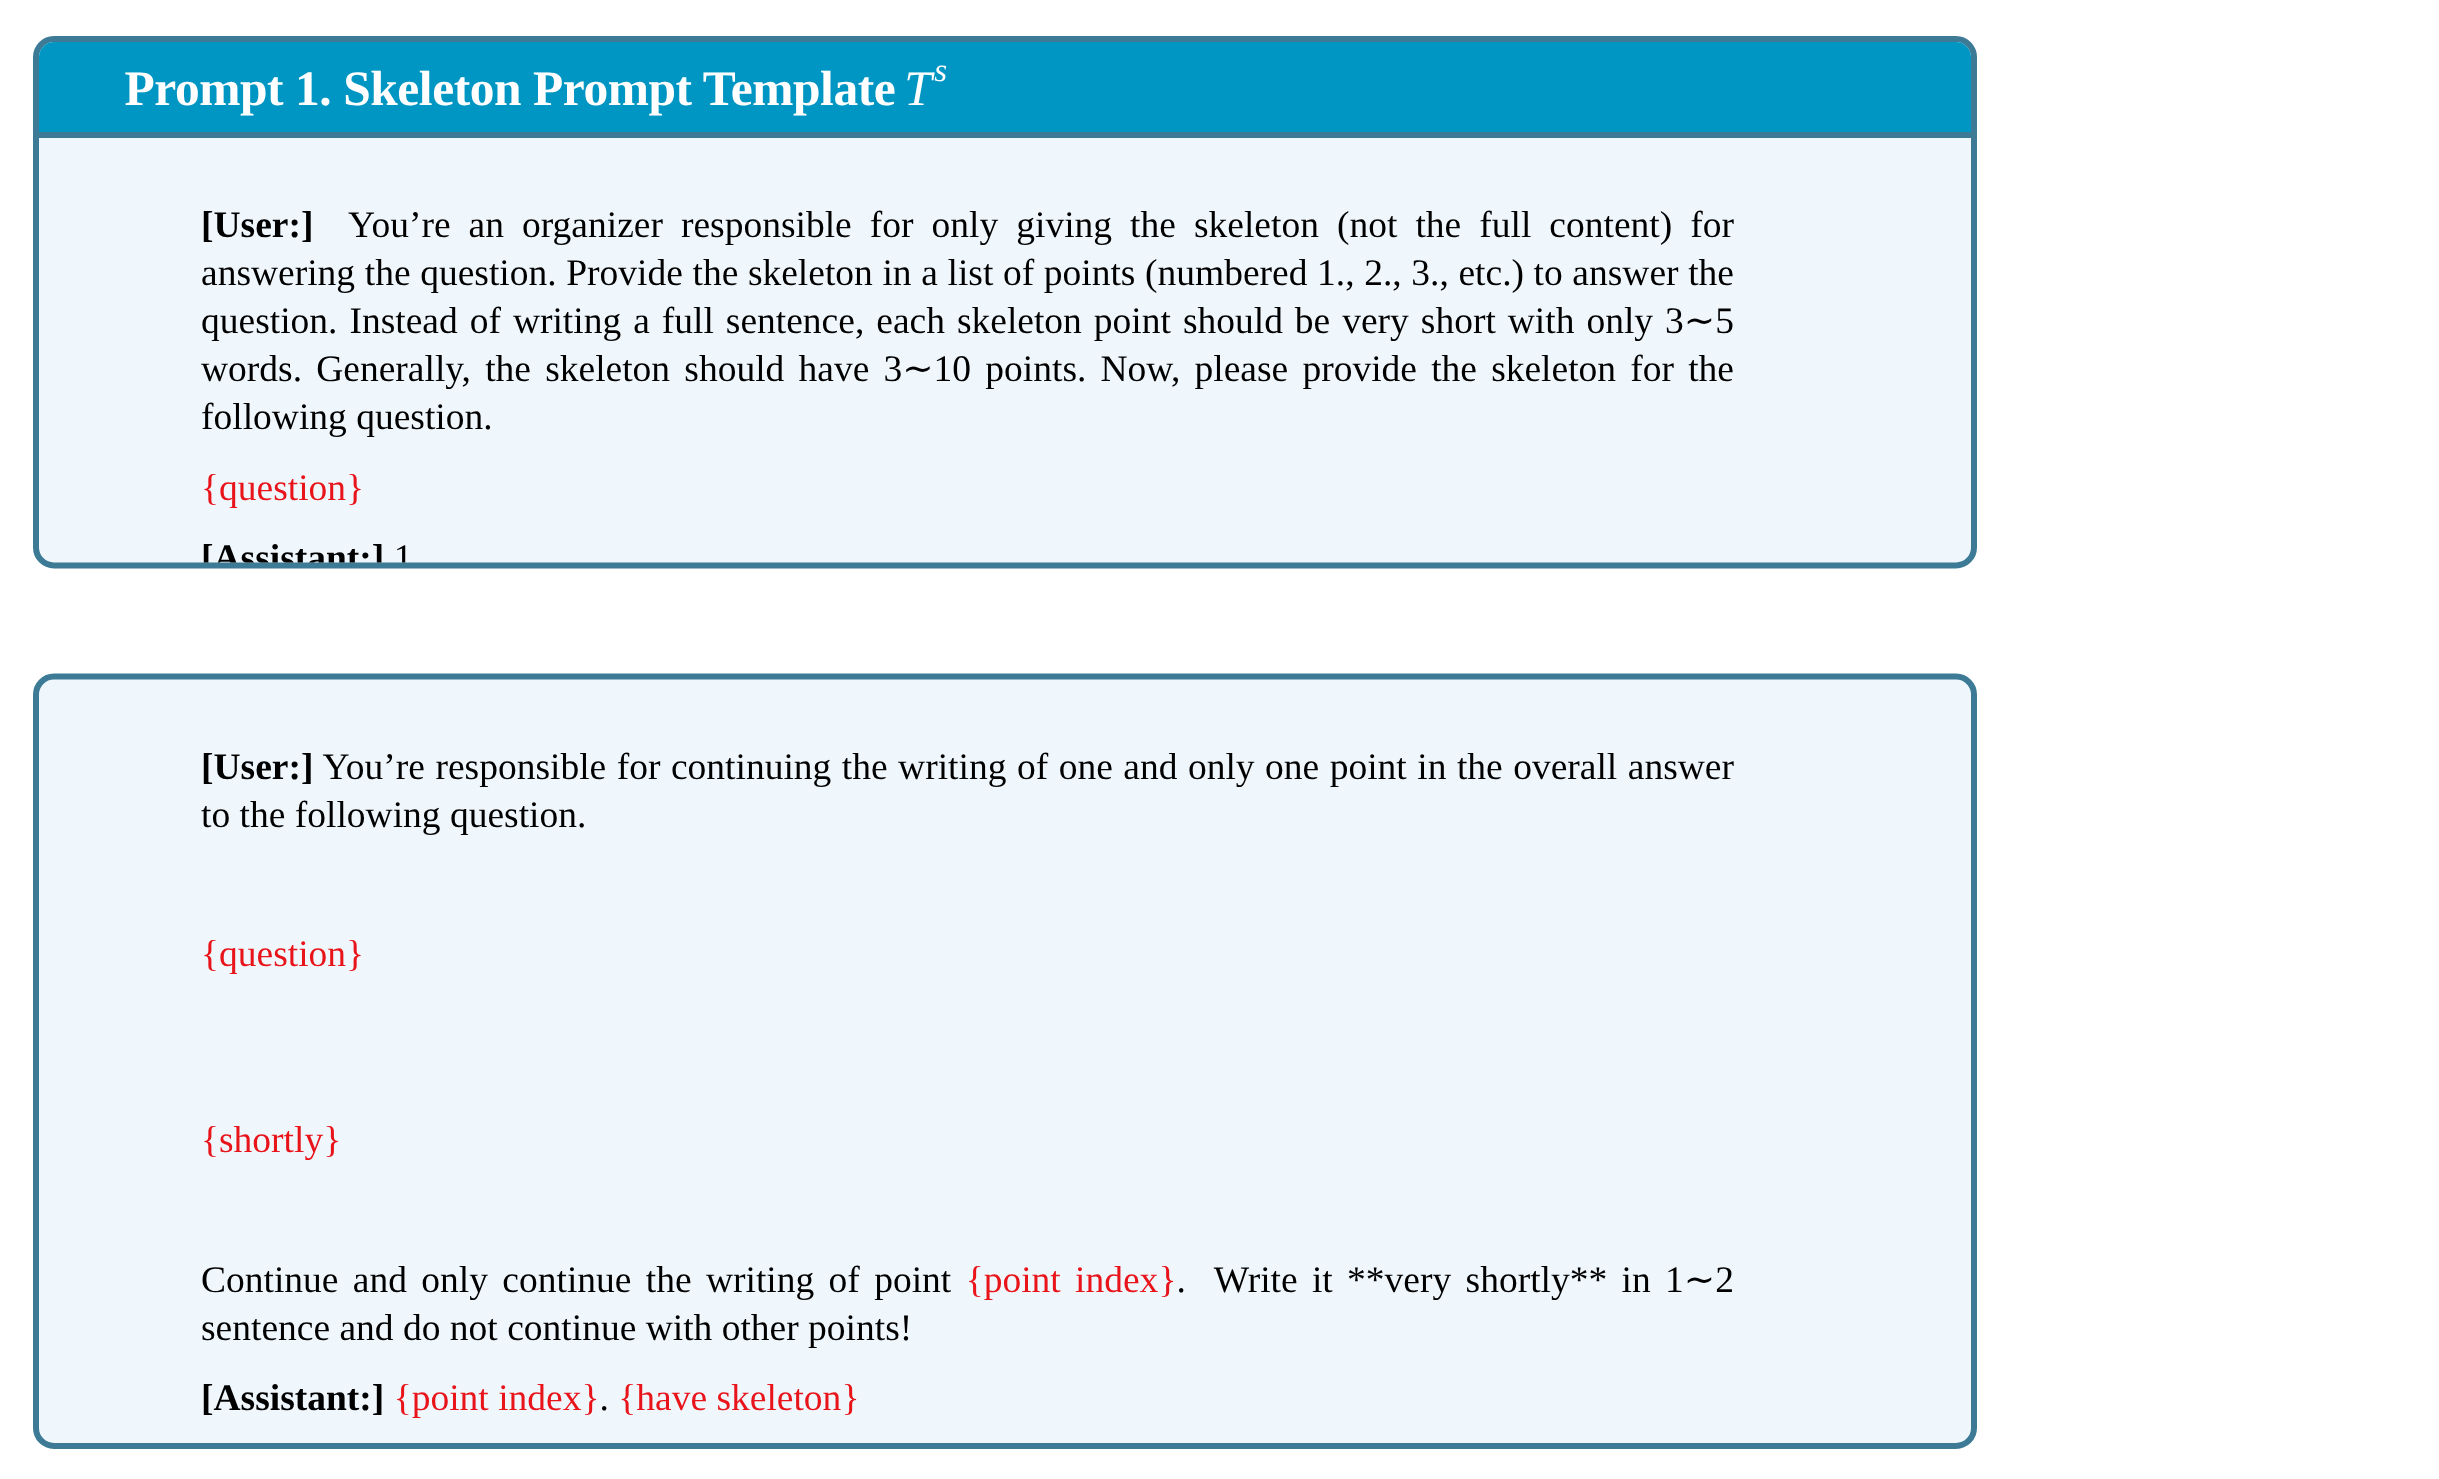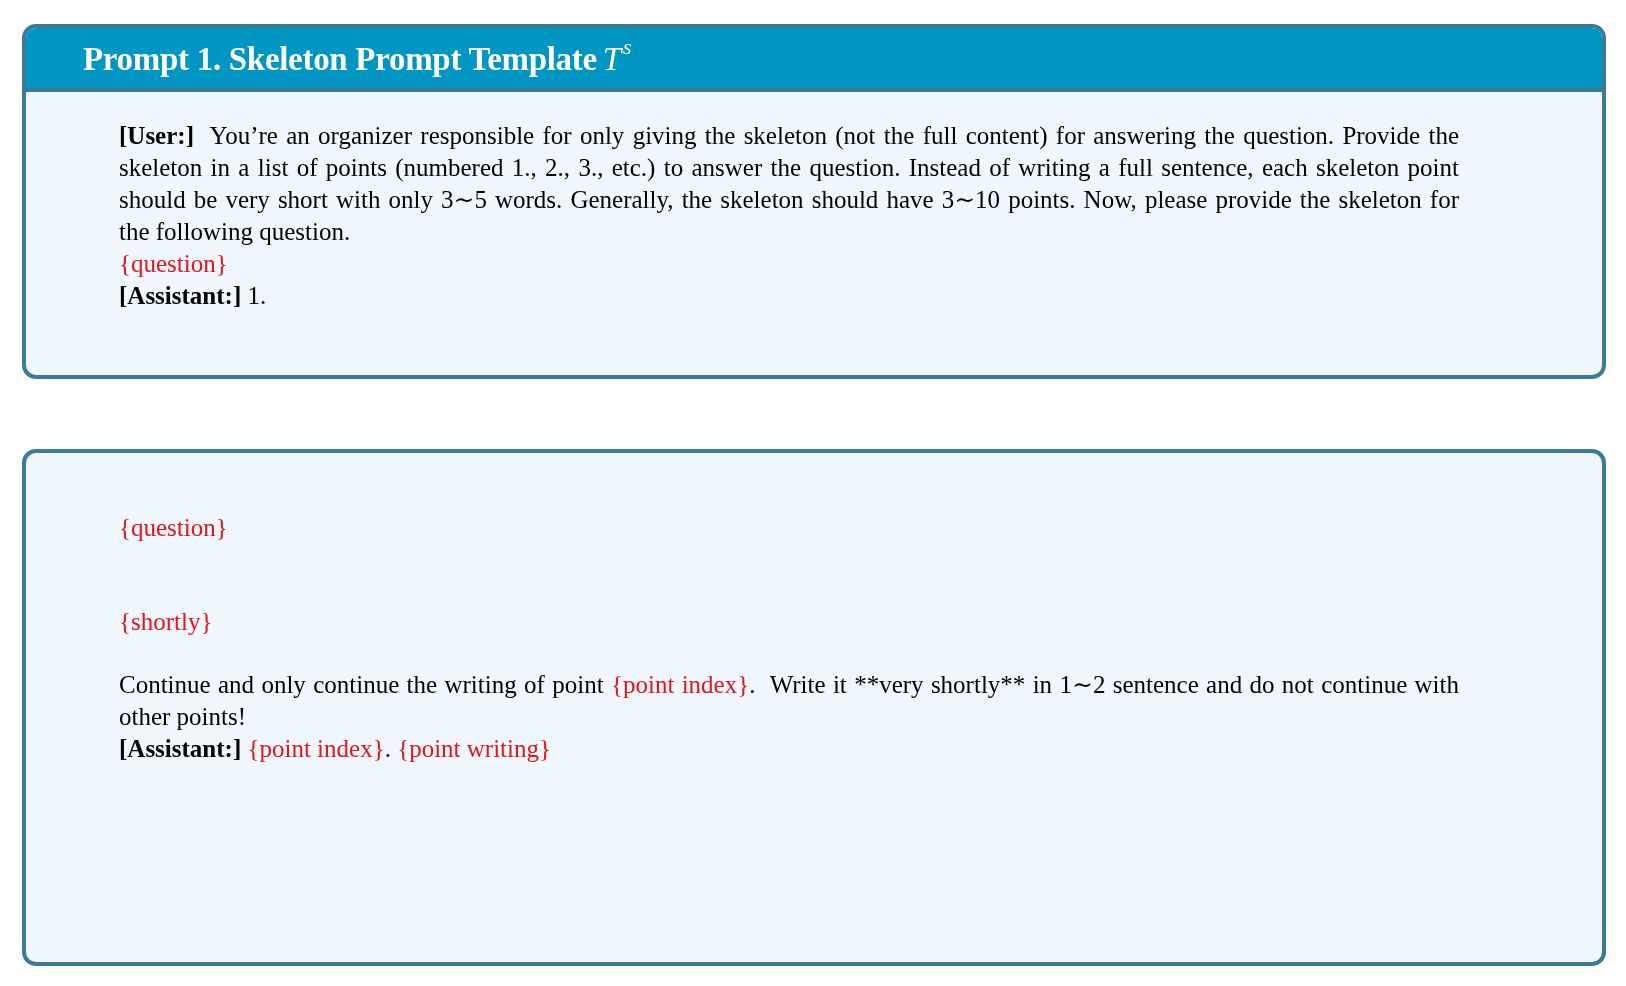--- a/index.html
+++ b/index.html
@@ -11,21 +11,21 @@
     width: 1626px;
     height: 986px;
     position: relative;
     overflow: hidden;
     font-family: "Liberation Serif", "DejaVu Serif", serif;
     color: #000000;
   }
   .prompt-box {
     position: absolute;
     left: 22px;
-    width: 1584px;
+    width: 1296px;
     box-sizing: border-box;
     border: 4px solid #3d7a95;
     border-radius: 14px;
     background: #eff7fd;
     overflow: hidden;
   }
   #box1 { top: 24px; height: 355px; }
   #box2 { top: 449px; height: 517px; }
   .box-header {
     background: #0096c3;
@@ -53,21 +53,21 @@
     position: relative;
     top: -4px;
     margin-left: 2px;
   }
   .box-body {
     padding: 28px 143px 0 93px;
     font-size: 25px;
     line-height: 32px;
   }
   .para {
-    margin: 0;
+    margin: 15px;
     text-align: justify;
   }
   .gap { height: 31px; }
   .role {
     font-weight: bold;
   }
   .placeholder {
     color: #e8141a;
   }
   .placeholder .ph-name {
@@ -85,27 +85,28 @@
   </div>
   <div class="box-body">
     <p class="para"><span class="role">[User:]</span>&nbsp; <span>You’re an organizer responsible for only giving the skeleton (not the full content) for answering the question. Provide the skeleton in a list of points (numbered 1., 2., 3., etc.) to answer the question. Instead of writing a full sentence, each skeleton point should be very short with only 3∼5 words. Generally, the skeleton should have 3∼10 points. Now, please provide the skeleton for the following question.</span></p>
     <p class="para"><span class="placeholder">{<span class="ph-name">question</span>}</span></p>
     <p class="para"><span class="role">[Assistant:]</span> <span>1.</span></p>
   </div>
 </div>
 
 <div class="prompt-box" id="box2">
   <div class="box-body">
+    <p class="para"><span class="role">[User:]</span> <span>You’re responsible for continuing the writing of one and only one point in the overall answer to the following question.</span></p>
     <div class="gap"></div>
     <p class="para"><span class="placeholder">{<span class="ph-name">question</span>}</span></p>
     <div class="gap"></div>
     <div class="gap"></div>
     <p class="para"><span class="placeholder">{<span class="ph-name">shortly</span>}</span></p>
     <div class="gap"></div>
     <p class="para"><span>Continue and only continue the writing of point</span> <span class="placeholder">{<span class="ph-name">point index</span>}</span><span class="ws">.  Write it **very shortly** in 1∼2 sentence and do not continue with other points!</span></p>
-    <p class="para"><span class="role">[Assistant:]</span> <span class="placeholder">{<span class="ph-name">point index</span>}</span><span>.</span> <span class="placeholder">{<span class="ph-name">point writing</span>}</span></p>
+    <p class="para"><span class="role">[Assistant:]</span> <span class="placeholder">{<span class="ph-name">point index</span>}</span><span>.</span> <span class="placeholder">{<span class="ph-name">have skeleton</span>}</span></p>
   </div>
 </div>
 
 <style>
   
   .ws { white-space: pre-wrap; }
 </style>
 
 </body></html>

